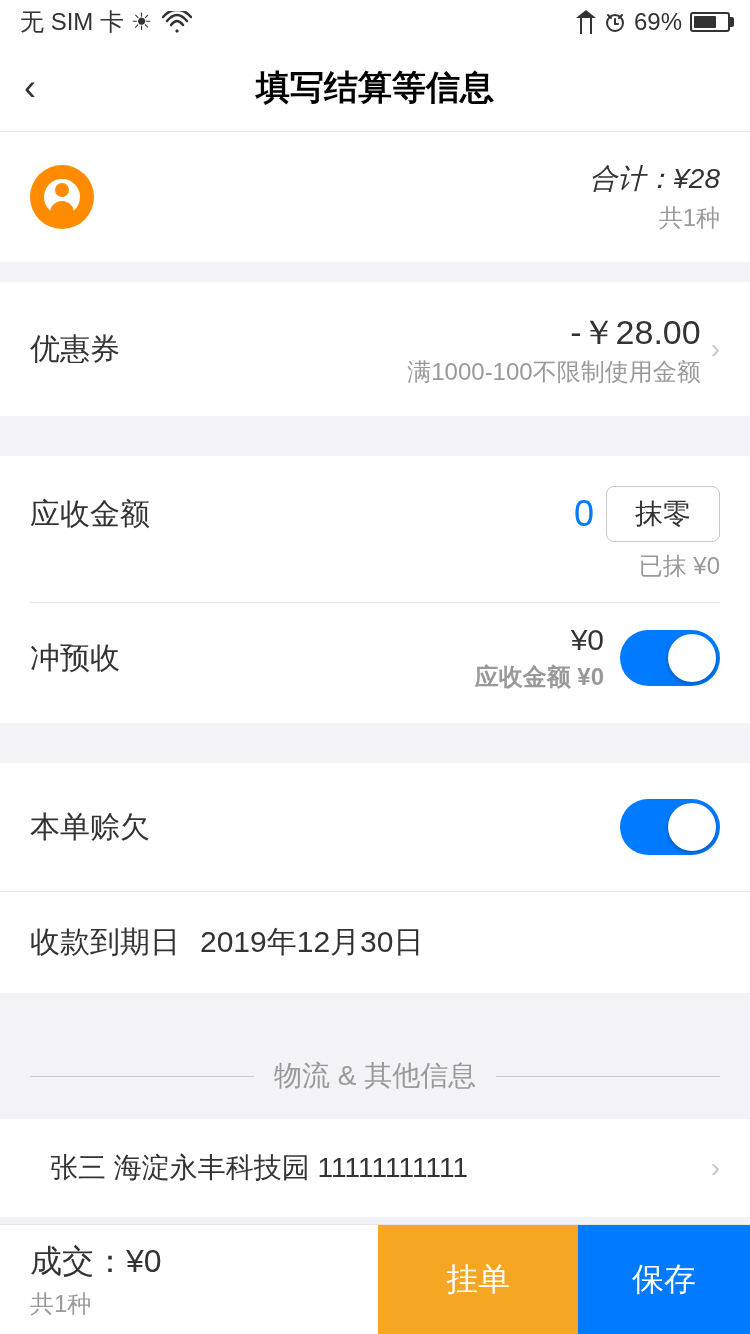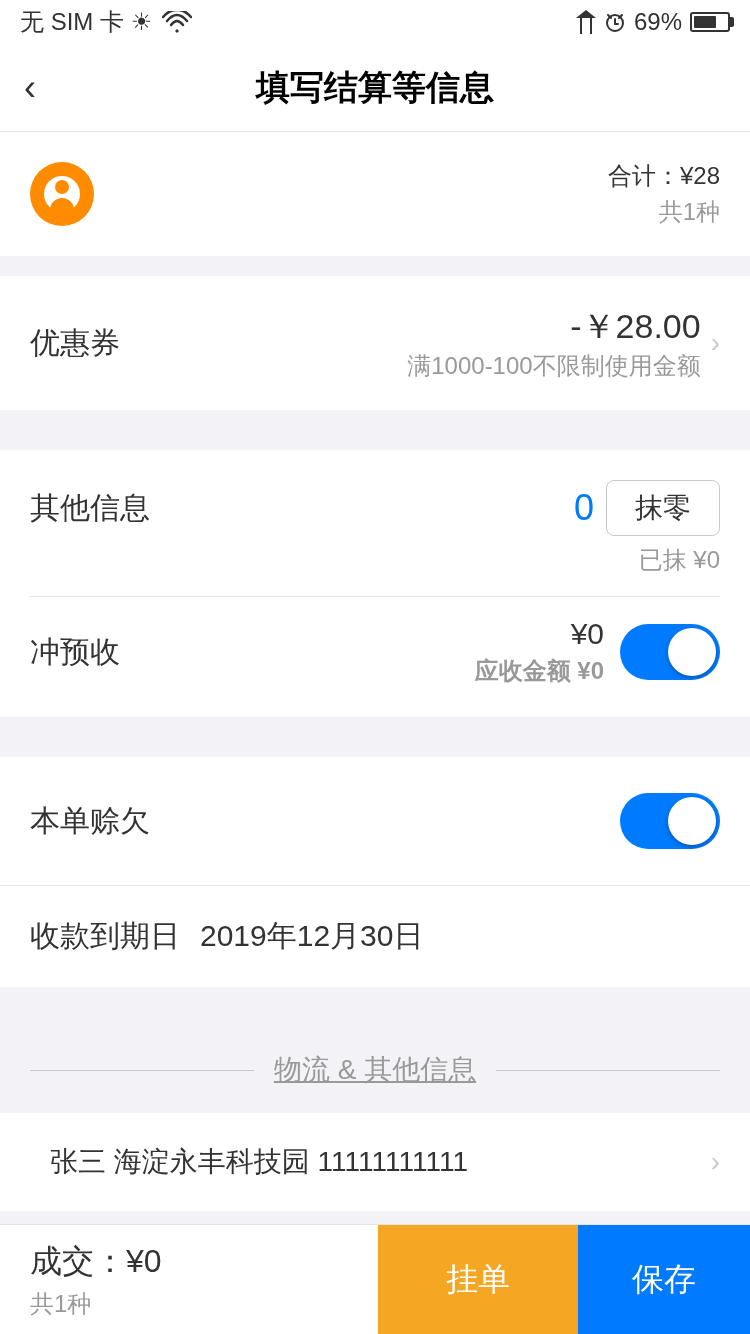--- a/index.html
+++ b/index.html
@@ -109,21 +109,21 @@
       bottom: 0;
       left: 50%;
       transform: translateX(-50%);
       width: 24px;
       height: 14px;
       background: #ff8c00;
       border-radius: 12px 12px 0 0;
     }
     .customer-name { font-size: 32px; font-weight: 500; }
     .customer-right { text-align: right; }
-    .total-amount { font-size: 24px; color: #333; }
+    .total-amount { font-size: 28px; color: #333; font-style: italic; }
     .total-count { font-size: 24px; color: #999; margin-top: 4px; }
 
     
     .divider {
       height: 1px;
       background: #e5e5ea;
       margin: 0 30px;
     }
     .row-label {
       font-size: 30px;
@@ -253,21 +253,20 @@
     }
     .logistics-line {
       flex: 1;
       height: 1px;
       background: #c7c7cc;
     }
     .logistics-text {
       font-size: 28px;
       color: #999;
       padding: 0 20px;
-      text-decoration: underline;
     }
 
     
     .address-row {
       display: flex;
       align-items: center;
       justify-content: space-between;
       padding: 30px 30px;
       background: #fff;
     }
@@ -430,21 +429,21 @@
         </div>
         <span class="chevron">›</span>
       </div>
     </div>
   </div>
 
   <div class="section-gap"></div>
 
   <div class="card">
     <div class="transaction-row">
-      <span class="row-label">其他信息</span>
+      <span class="row-label">应收金额</span>
       <div class="row-right-inline">
         <span class="transaction-value">0</span>
         <button class="round-off-btn">抹零</button>
       </div>
     </div>
     <div class="already-rounded">已抹  ¥0</div>
 
     <div class="divider"></div>
 
     <div class="prepay-row">

